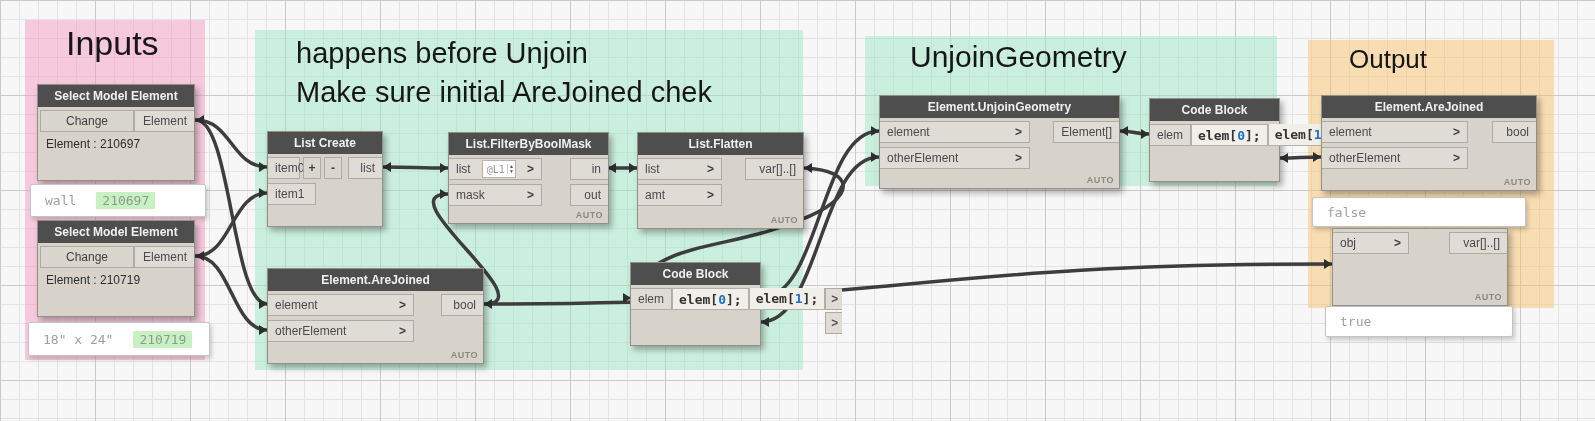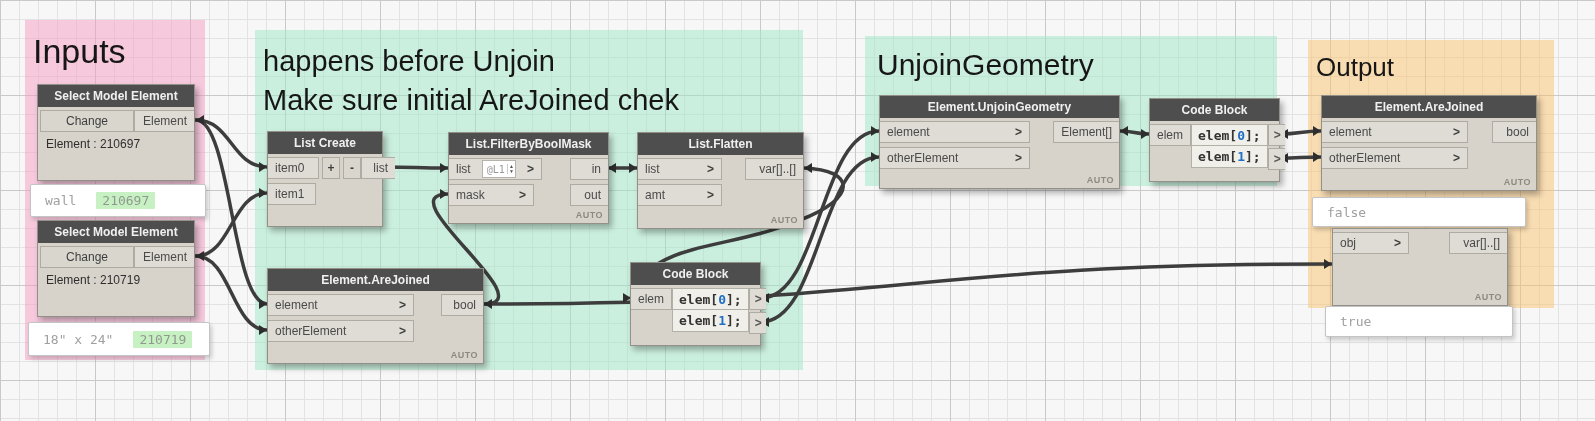--- a/index.html
+++ b/index.html
@@ -8,39 +8,39 @@
     background-color:#f7f7f7;
     background-image:
       linear-gradient(#c9c9c9 1px, transparent 1px),
       linear-gradient(90deg,#c9c9c9 1px, transparent 1px),
       linear-gradient(#e3e3e3 1px, transparent 1px),
       linear-gradient(90deg,#e3e3e3 1px, transparent 1px);
     background-size:95px 95px,95px 95px,19px 19px,19px 19px;
     font-family:"Liberation Sans",sans-serif;
   }
   .group{position:absolute;z-index:1;}
-  .group-title{font-family:"Liberation Sans",sans-serif;color:#161616;padding:12px 8px;white-space:nowrap;}
+  .group-title{font-family:"Liberation Sans",sans-serif;color:#161616;padding:4px 8px;white-space:nowrap;margin-left:33px;}
   .wire-layer{position:absolute;left:0;top:0;z-index:2;}
   .node{position:absolute;z-index:3;background:#d7d3cb;border:1px solid #93908a;box-shadow:3px 4px 6px rgba(0,0,0,.3);box-sizing:border-box;}
   .hdr{height:22px;line-height:22px;background:#4e4e4e;color:#f0f0f0;font-size:12px;font-weight:bold;text-align:center;white-space:nowrap;overflow:hidden;}
   .nbody{position:relative;display:flex;justify-content:space-between;align-items:flex-start;padding-top:3px;}
   .col{display:flex;flex-direction:column;align-items:flex-start;}
   .col.right{align-items:flex-end;}
   .port{background:#dfdcd5;border:1px solid #aeaba3;color:#4a4a4a;font-size:12px;height:22px;box-sizing:border-box;padding:0 7px;margin-bottom:4px;display:flex;align-items:center;justify-content:space-between;gap:6px;white-space:nowrap;}
   .port.in{border-left:none;}
   .port.out{border-right:none;justify-content:flex-end;}
   .chev{font-weight:bold;color:#3f3f3f;font-size:12px;}
   .lacing{position:absolute;right:5px;bottom:3px;font-size:9px;font-weight:bold;color:#8d8a80;letter-spacing:.5px;}
   .btn{background:#d9d6ce;border:1px solid #aeaba3;color:#3f3f3f;font-size:12px;height:22px;box-sizing:border-box;display:flex;align-items:center;justify-content:center;}
   .valuetext{color:#2e2e2e;font-size:12px;padding:5px 8px;}
   .mini{width:18px;height:22px;box-sizing:border-box;font-weight:bold;margin-left:3px;}
   .lvl{background:#fff;border:1px solid #b5b2aa;height:16px;display:flex;align-items:center;padding:0 1px 0 4px;gap:2px;}
   .lvl-txt{font-size:10px;color:#9a9a9a;font-family:"DejaVu Sans Mono",monospace;}
   .spin{display:flex;flex-direction:column;font-size:5px;line-height:5px;color:#555;border-left:1px solid #ccc;padding-left:1px;}
-  .codecol{display:flex;flex-direction:column;}
+  .codecol{display:flex;flex-direction:row;}
   .codeline{background:#f1efe9;border:1px solid #b3b0a8;border-top:none;height:22px;box-sizing:border-box;display:flex;align-items:center;padding:0 6px;font-family:"DejaVu Sans Mono",monospace;font-size:13px;font-weight:bold;color:#333;}
   .codecol .codeline:first-child{border-top:1px solid #b3b0a8;}
   .codenum{color:#1f6fc5;}
   .outmini{width:17px;padding:0 4px;justify-content:center;font-weight:bold;color:#555;}
   .bubble{position:absolute;z-index:3;background:#fff;border:1px solid #c4c4c4;border-radius:2px;box-shadow:2px 3px 4px rgba(0,0,0,.18);display:flex;align-items:center;padding-left:14px;box-sizing:border-box;}
   .bubble .mono{font-family:"DejaVu Sans Mono",monospace;font-size:13px;color:#a0a0a0;white-space:pre;}
   .bubble .hl{background:#c8f1c3;color:#8f9a8f;padding:1px 6px;margin-left:20px;border-radius:1px;}
 </style>
 </head>
 <body>
@@ -138,21 +138,21 @@
   <div class="bubble" style="left:28px;top:322px;width:182px;height:34px;">
     <span class="mono">18" x 24"</span>
     <span class="mono hl">210719</span>
   </div>
 
   <div class="node" style="left:267px;top:131px;width:116px;height:96px;">
     <div class="hdr">List Create</div>
     <div class="nbody">
       <div class="col">
         <div style="display:flex;align-items:flex-start;">
-          <div class="port in" style="width:51px;">
+          <div class="port in" style="width:32px;">
             <span>item0</span>
           </div>
           <div class="btn mini">+</div>
           <div class="btn mini">-</div>
         </div>
         <div class="port in" style="width:48px;">
           <span>item1</span>
         </div>
       </div>
       <div class="col right">
@@ -169,21 +169,21 @@
           <span>list</span>
           <span class="lvl">
             <span class="lvl-txt">@L1</span>
             <span class="spin">
               <span>▲</span>
               <span>▼</span>
             </span>
           </span>
           <span class="chev">&gt;</span>
         </div>
-        <div class="port in" style="width:85px;">
+        <div class="port in" style="width:93px;">
           <span>mask</span>
           <span class="chev">&gt;</span>
         </div>
       </div>
       <div class="col right">
         <div class="port out" style="width:38px;">in</div>
         <div class="port out" style="width:38px;">out</div>
       </div>
     </div>
     <div class="lacing">AUTO</div>

